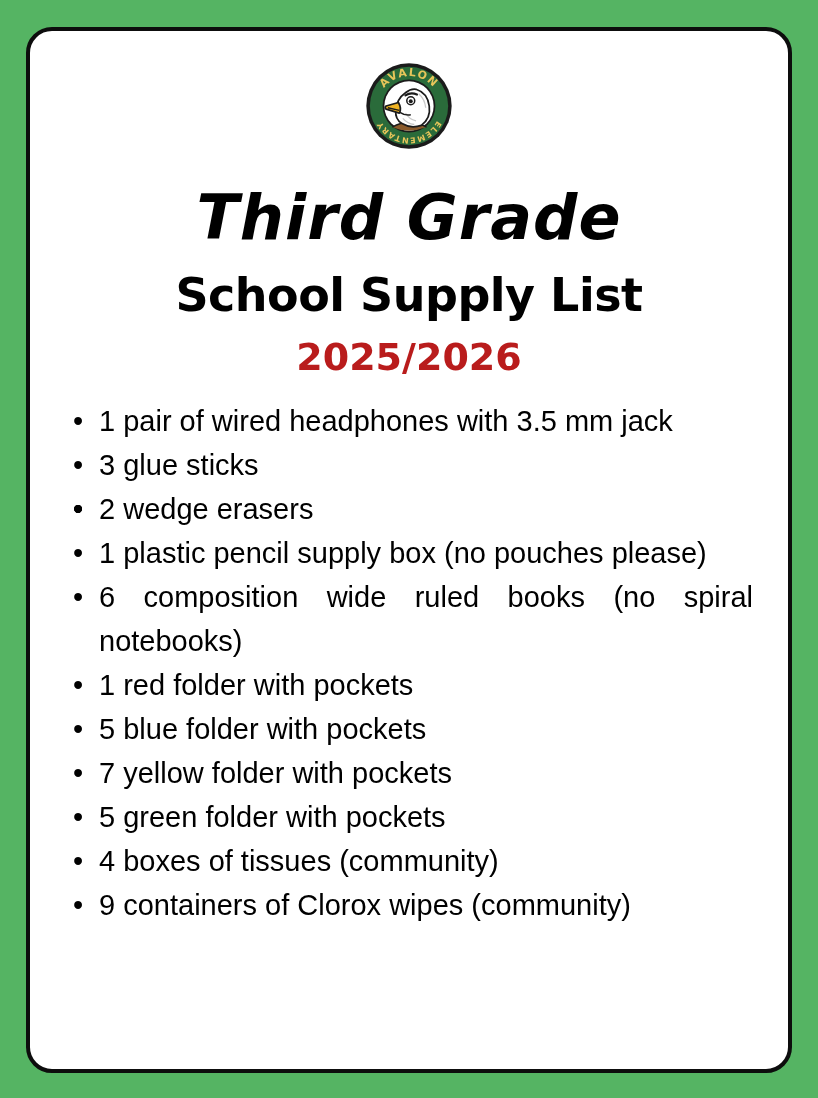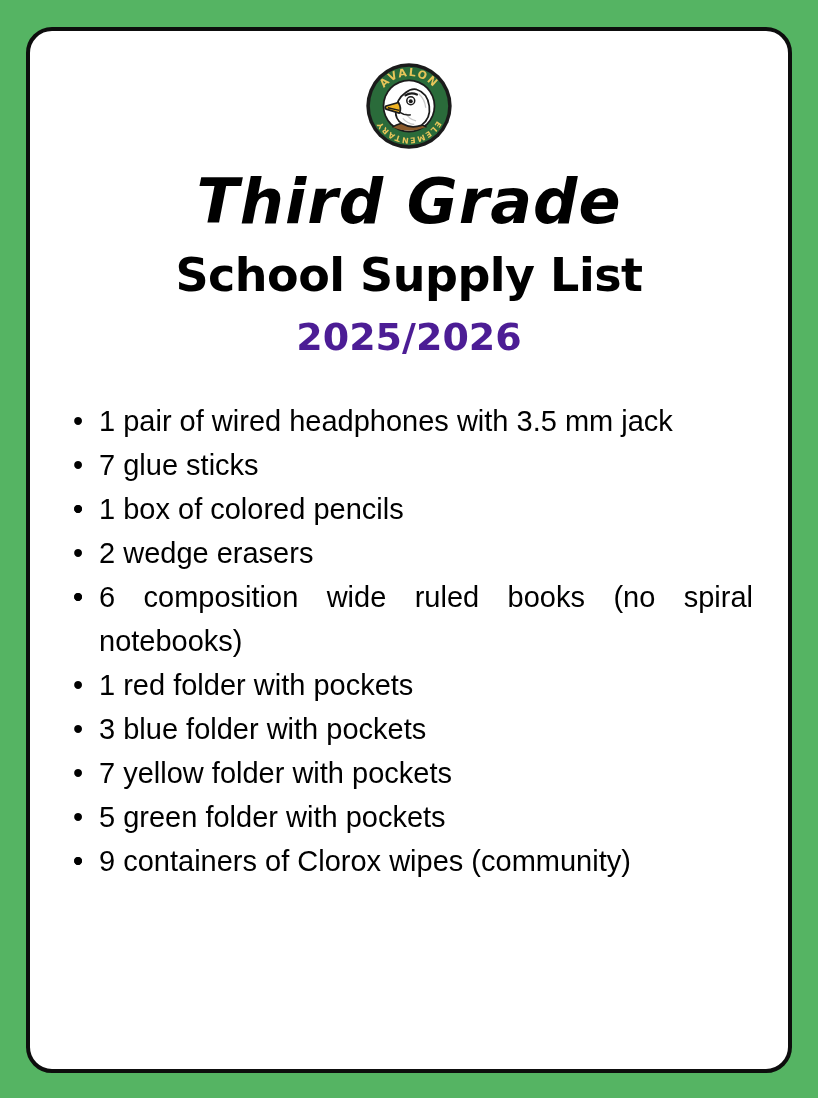--- a/index.html
+++ b/index.html
@@ -59,38 +59,38 @@
     text-align: center;
   }
   .title-grade {
     font-family: "DejaVu Sans", sans-serif;
     font-size: 62px;
     font-weight: 700;
     font-style: italic;
     letter-spacing: 1px;
     color: #000000;
     line-height: 1.08;
-    margin: 0;
+    margin: 16px;
     padding: 0;
   }
   .title-main {
     font-family: "DejaVu Sans", sans-serif;
     font-size: 46px;
     font-weight: 700;
     color: #000000;
     line-height: 1.18;
     margin: 12px;
     padding: 0;
     letter-spacing: -0.5px;
   }
   .title-year {
     font-family: "DejaVu Sans", sans-serif;
     font-size: 38px;
     font-weight: 700;
-    color: #4c1d95;
+    color: #b91c1c;
     line-height: 1.25;
     margin: 12px;
     padding: 0;
     letter-spacing: 0px;
     text-align: center;
   }
 
   
   .supply-list {
     position: absolute;
@@ -184,58 +184,59 @@
       <div class="title-year">2025/2026</div>
     </div>
 
     <ul class="supply-list">
       <li class="supply-item no-justify">
         <span class="bullet">•</span>
         <span class="txt">1 pair of wired headphones with 3.5 mm jack</span>
       </li>
       <li class="supply-item no-justify">
         <span class="bullet">•</span>
-        <span class="txt">7 glue sticks</span>
-      </li>
-      <li class="supply-item no-justify">
-        <span class="bullet">•</span>
-      </li>
-      <li class="supply-item no-justify">
-        <span class="bullet">•</span>
-        <span class="txt">1 box of colored pencils</span>
+        <span class="txt">3 glue sticks</span>
+      </li>
+      <li class="supply-item no-justify">
+        <span class="bullet">•</span>
+      </li>
+      <li class="supply-item no-justify">
+        <span class="bullet">•</span>
       </li>
       <li class="supply-item no-justify">
         <span class="bullet">•</span>
         <span class="txt">2 wedge erasers</span>
       </li>
       <li class="supply-item no-justify">
         <span class="bullet">•</span>
+        <span class="txt">1 plastic pencil supply box (no pouches please)</span>
       </li>
       <li class="supply-item">
         <span class="bullet">•</span>
         <span class="txt">6 composition wide ruled books (no spiral notebooks)</span>
       </li>
       <li class="supply-item no-justify">
         <span class="bullet">•</span>
         <span class="txt">1 red folder with pockets</span>
       </li>
       <li class="supply-item no-justify">
         <span class="bullet">•</span>
-        <span class="txt">3 blue folder with pockets</span>
+        <span class="txt">5 blue folder with pockets</span>
       </li>
       <li class="supply-item no-justify">
         <span class="bullet">•</span>
         <span class="txt">7 yellow folder with pockets</span>
       </li>
       <li class="supply-item no-justify">
         <span class="bullet">•</span>
         <span class="txt">5 green folder with pockets</span>
       </li>
       <li class="supply-item no-justify">
         <span class="bullet">•</span>
+        <span class="txt">4 boxes of tissues (community)</span>
       </li>
       <li class="supply-item no-justify">
         <span class="bullet">•</span>
         <span class="txt">9 containers of Clorox wipes (community)</span>
       </li>
     </ul>
 
   </div>
 </div>
 

